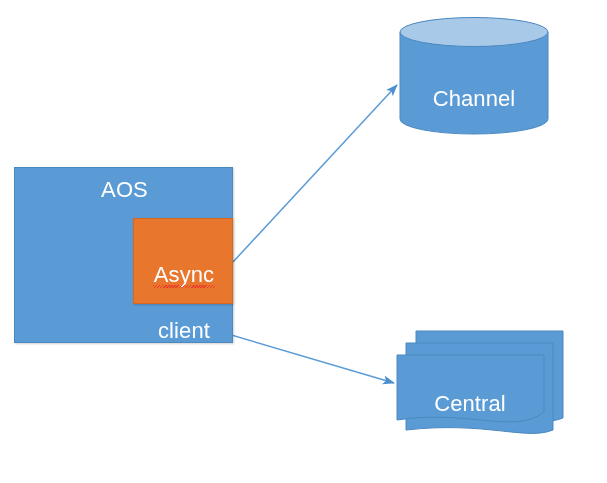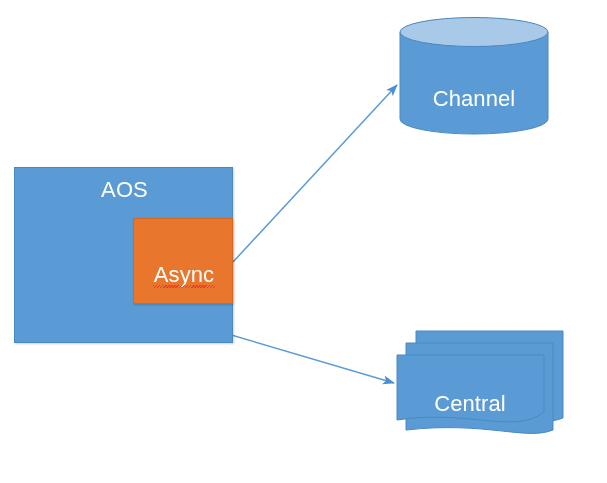--- a/index.html
+++ b/index.html
@@ -154,20 +154,21 @@
     <line x1="126" y1="304" x2="394" y2="383" stroke="#5B9BD5" stroke-width="1.5" marker-end="url(#arrowhead-blue)"></line>
   </svg>
 
   <div id="aos-box">
     <div id="aos-label" class="shape-label">AOS</div>
   </div>
 
   <div id="async-box">
     <div id="async-label" class="shape-label">
       <span class="squiggle-word">Async</span><br>
+      <span>client</span>
     </div>
   </div>
 
   <div id="cylinder">
     <svg width="150" height="117" viewBox="0 0 150 117" xmlns="http://www.w3.org/2000/svg">
 
       <path d="M1,15 L1,102 A74,15 0 0,0 149,102 L149,15 Z" fill="#5B9BD5" stroke="#4A88C0" stroke-width="1"></path>
 
       <ellipse cx="75" cy="15" rx="74" ry="14.5" fill="#A9C9E8" stroke="#4A88C0" stroke-width="1"></ellipse>
     </svg>

